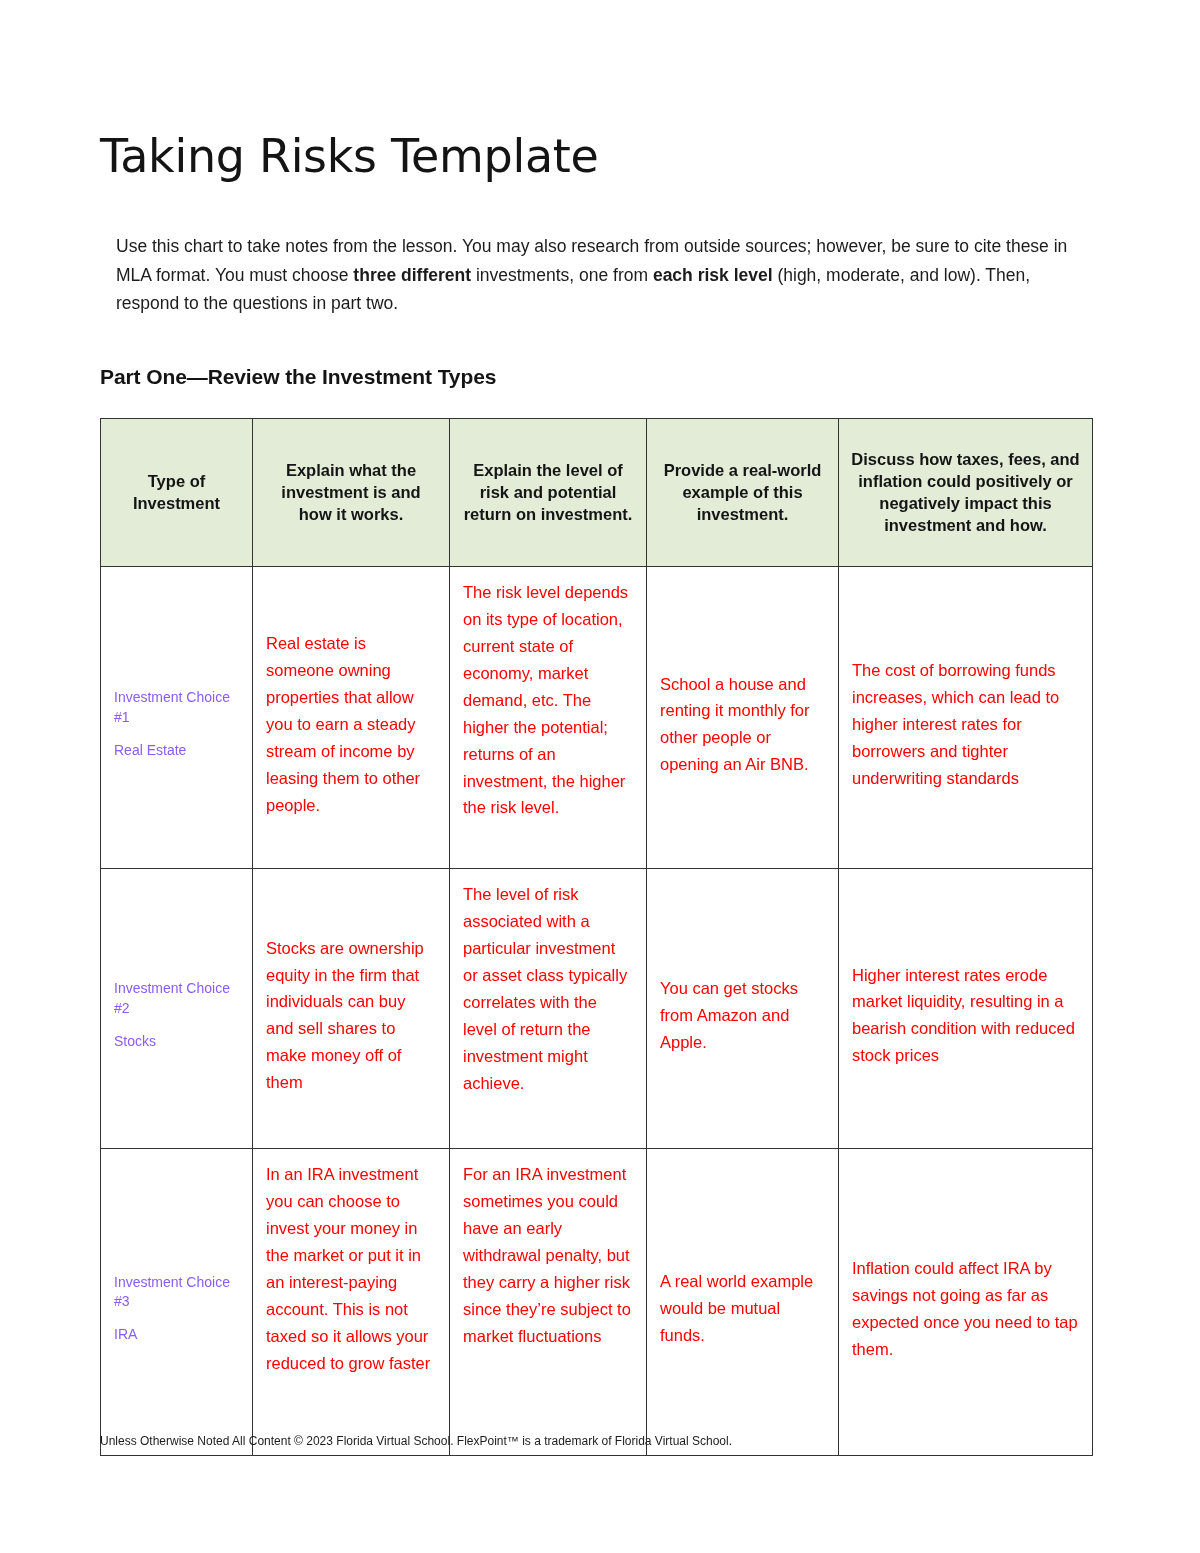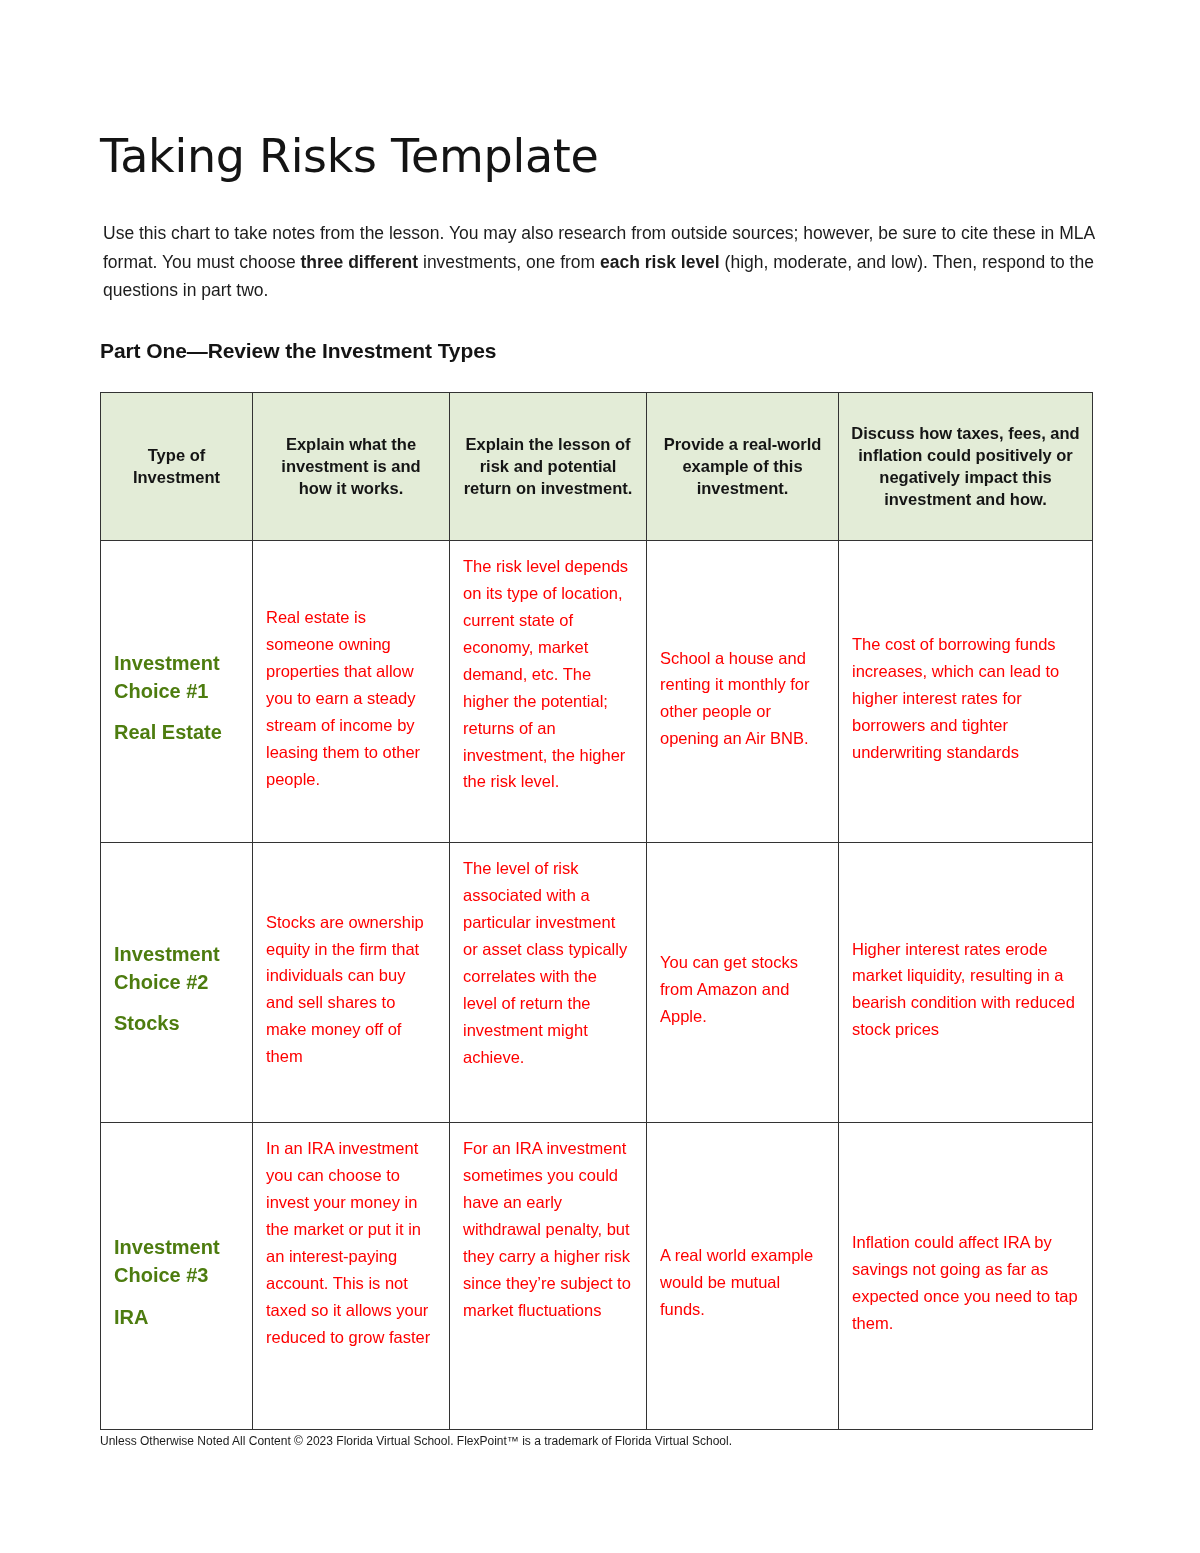--- a/index.html
+++ b/index.html
@@ -27,21 +27,21 @@
     font-family: "DejaVu Sans", sans-serif;
     font-weight: 400;
     font-size: 46px;
     line-height: 1.05;
     letter-spacing: -0.3px;
     margin: 0;
     padding-top: 132px;
     color: #141414;
   }
   .intro {
-    margin: 3px;
+    margin: 16px;
     padding-top: 36px;
     font-size: 17.5px;
     line-height: 1.62;
     color: #1c1c1c;
     max-width: 998px;
     font-family: "Liberation Sans", sans-serif;
   }
   .intro b { font-weight: 700; }
   h2.section-title {
     margin: 0;
@@ -75,24 +75,24 @@
     padding: 8px 10px;
     box-sizing: border-box;
   }
   col.c1 { width: 152px; }
   col.c2 { width: 197px; }
   col.c3 { width: 197px; }
   col.c4 { width: 192px; }
   col.c5 { width: 254px; }
 
   td.label-cell {
-    font-weight: 700;
-    font-size: 20px;
+    font-weight: 400;
+    font-size: 14px;
     line-height: 1.38;
-    color: #4d7c0f;
+    color: #8b5cf6;
     vertical-align: top;
     padding-top: 22px;
   }
   td.label-cell .choice { display: block; }
   td.label-cell .kind { display: block; margin-top: 14px; }
 
   td.answer {
     color: #fe0000;
     font-size: 16.5px;
     line-height: 1.63;
@@ -130,21 +130,21 @@
       <col class="c1">
         <col class="c2">
         <col class="c3">
         <col class="c4">
         <col class="c5">
     </colgroup>
     <thead>
       <tr>
         <th>Type of Investment</th>
         <th>Explain what the investment is and how it works.</th>
-        <th>Explain the lesson of risk and potential return on investment.</th>
+        <th>Explain the level of risk and potential return on investment.</th>
         <th>Provide a real-world example of this investment.</th>
         <th>Discuss how taxes, fees, and inflation could positively or negatively impact this investment and how.</th>
       </tr>
     </thead>
     <tbody>
       <tr class="row-1">
         <td class="label-cell">
           <span class="choice">Investment Choice #1</span>
           <span class="kind">Real Estate</span>
         </td>

